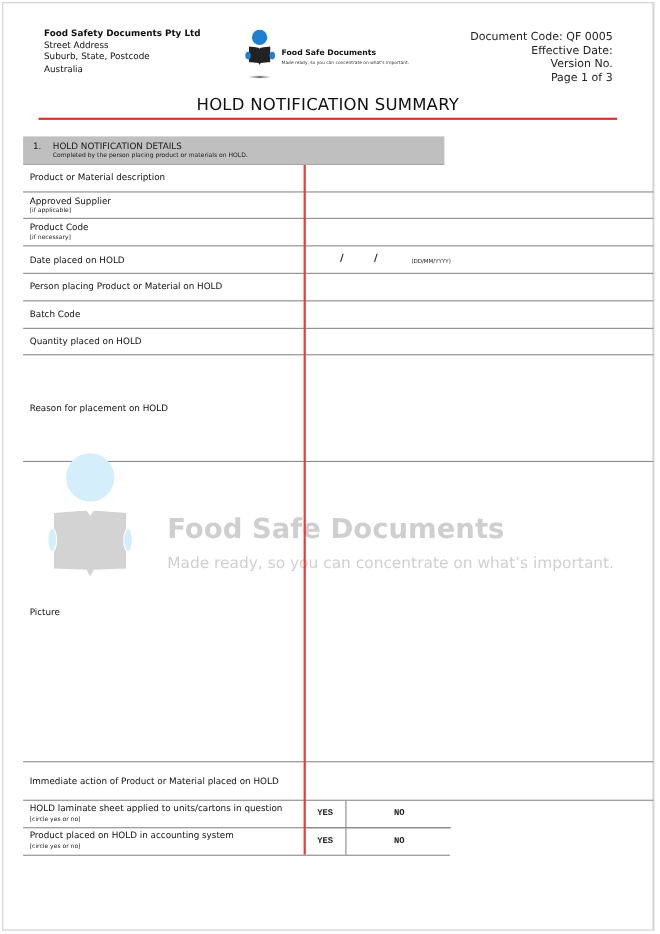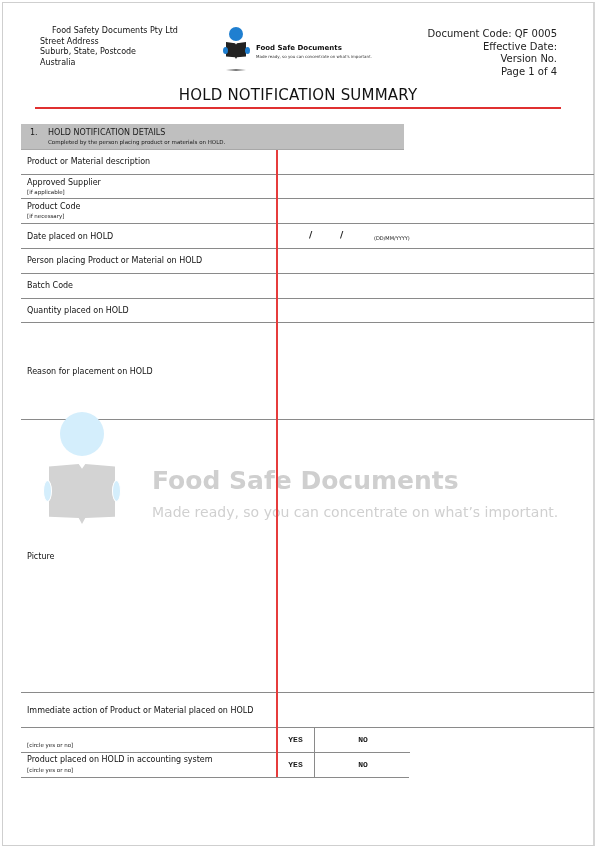--- a/index.html
+++ b/index.html
@@ -1,21 +1,21 @@
 <!DOCTYPE html>
 <html><head>
 <meta charset="utf-8">
 <style>
   html, body { margin: 0; padding: 0; background: #ffffff; }
   body { width: 600px; height: 849px; position: relative; overflow: hidden; font-family: "DejaVu Sans", sans-serif; color: #1a1a1a; }
   .page { position: absolute; left: 2px; top: 2px; width: 590px; height: 842px; border: 1px solid #cfcfcf; border-right: 2px solid #d6d6d6; background: #fff; }
   .abs { position: absolute; }
 
   .company { left: 40px; top: 26px; font-size: 8px; line-height: 10.5px; color: #111; }
-  .company .name { font-weight: normal; font-size: 8px; margin-left: 12px; }
+  .company .name { font-weight: bold; font-size: 8px; }
 
   .logo { left: 222px; top: 27px; width: 170px; height: 48px; }
   .logo .head { position: absolute; left: 7px; top: 0; width: 14px; height: 14px; border-radius: 50%; background: #1f7fd0; }
   .logo .book { position: absolute; left: 4px; top: 15px; width: 20px; height: 17px; background: #222; clip-path: polygon(0 0, 45% 8%, 50% 14%, 55% 8%, 100% 0, 100% 85%, 55% 90%, 50% 100%, 45% 90%, 0 85%); }
   .logo .hand-l, .logo .hand-r { position: absolute; top: 20px; width: 5px; height: 7px; border-radius: 50%; background: #1f7fd0; }
   .logo .hand-l { left: 1px; } .logo .hand-r { left: 23px; }
   .logo .shadow { position: absolute; left: 4px; top: 42px; width: 20px; height: 2px; background: linear-gradient(90deg, transparent, #777, transparent); }
   .logo .brand { position: absolute; left: 34px; top: 17px; font-size: 7px; font-weight: bold; color: #111; white-space: nowrap; }
   .logo .tag { position: absolute; left: 34px; top: 27px; font-size: 4px; color: #333; white-space: nowrap; }
 
@@ -69,21 +69,21 @@
   <div class="hand-r"></div>
   <div class="shadow"></div>
   <div class="brand">Food Safe Documents</div>
   <div class="tag">Made ready, so you can concentrate on what's important.</div>
 </div>
 
 <div class="abs docinfo">
   <div>Document Code: QF 0005</div>
   <div>Effective Date:</div>
   <div>Version No.</div>
-  <div>Page 1 of 4</div>
+  <div>Page 1 of 3</div>
 </div>
 
 <div class="abs title">HOLD NOTIFICATION SUMMARY</div>
 <div class="abs redrule"></div>
 
 <div class="abs section-head">
   <span class="num">1.</span>
   <span class="label">HOLD NOTIFICATION DETAILS</span>
   <span class="sub">Completed by the person placing product or materials on HOLD.</span>
 </div>
@@ -127,20 +127,21 @@
   <div class="tag">Made ready, so you can concentrate on what’s important.</div>
 </div>
 
 <div class="row" style="top:420px;height:272px;">
   <span class="lbl" style="top:132px">Picture</span>
 </div>
 <div class="row" style="top:693px;height:34px;">
   <span class="lbl" style="top:13px">Immediate action of Product or Material placed on HOLD</span>
 </div>
 <div class="row" style="top:728px;height:24px;width:388px;">
+  <span class="lbl" style="top:2px">HOLD laminate sheet applied to units/cartons in question</span>
   <span class="hint" style="top:14px">[circle yes or no]</span>
 </div>
 <div class="yn" style="top:728px;height:24px;">
   <span class="yes" style="top:0;height:24px;line-height:24px;">YES</span>
   <span class="no" style="top:0;height:24px;line-height:24px;">NO</span>
 </div>
 <div class="row" style="top:753px;height:24px;width:388px;">
   <span class="lbl" style="top:2px">Product placed on HOLD in accounting system</span>
   <span class="hint" style="top:14px">[circle yes or no]</span>
 </div>

